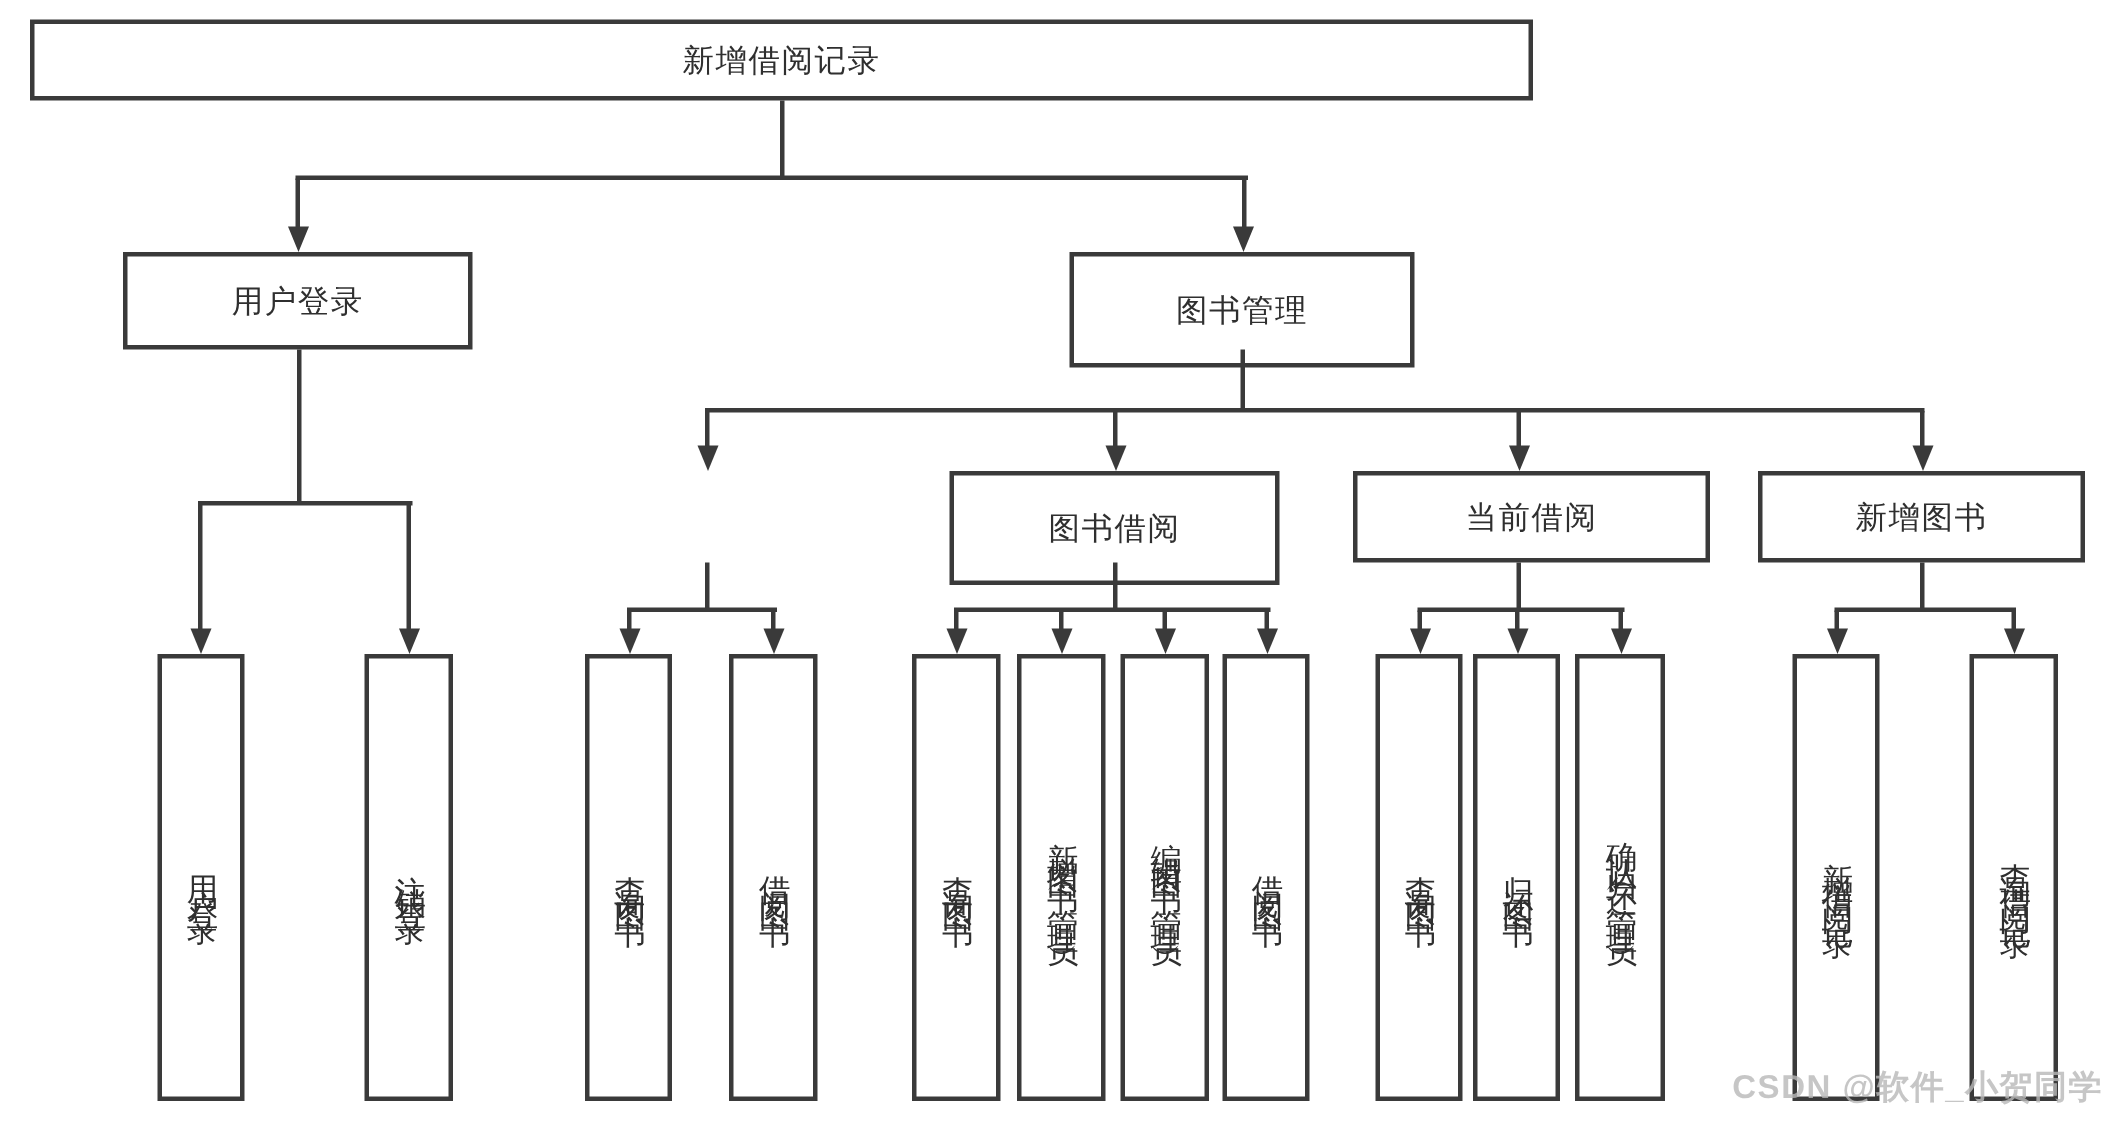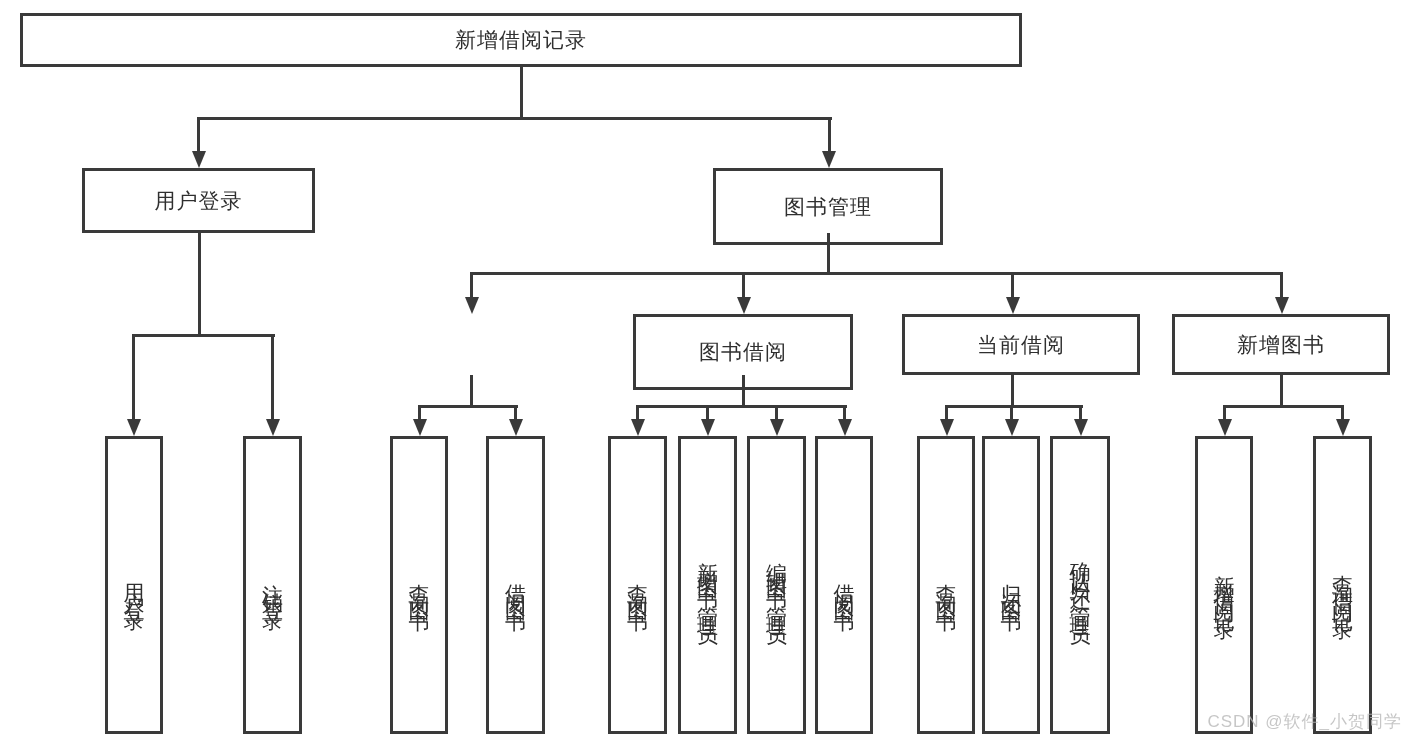--- a/index.html
+++ b/index.html
@@ -48,26 +48,27 @@
     position:absolute;
     width:0;height:0;
     border-left:7px solid transparent;
     border-right:7px solid transparent;
     border-top:17px solid var(--line);
   }
   .watermark{
     position:absolute;
     top:710px;
     right:3px;
-    font-size:17px;
+    font-size:22px;
     color:var(--wm);
     opacity:.8;
     letter-spacing:1px;
     white-space:nowrap;
     z-index:5;
+    font-weight:bold;
   }
 </style>
 </head>
 <body>
 
 <div id="stage">
 
   <div class="node node-h" style="left:20px;top:13px;width:1002px;height:54px">
     <span>新增借阅记录</span>
   </div>

